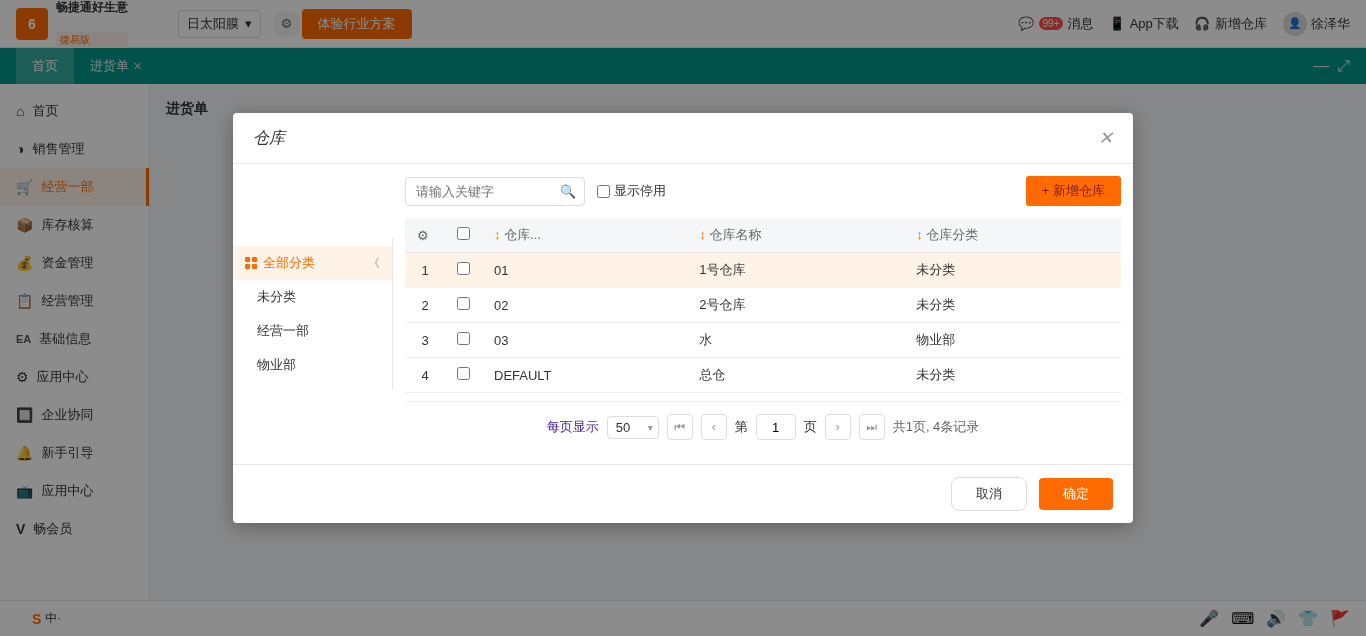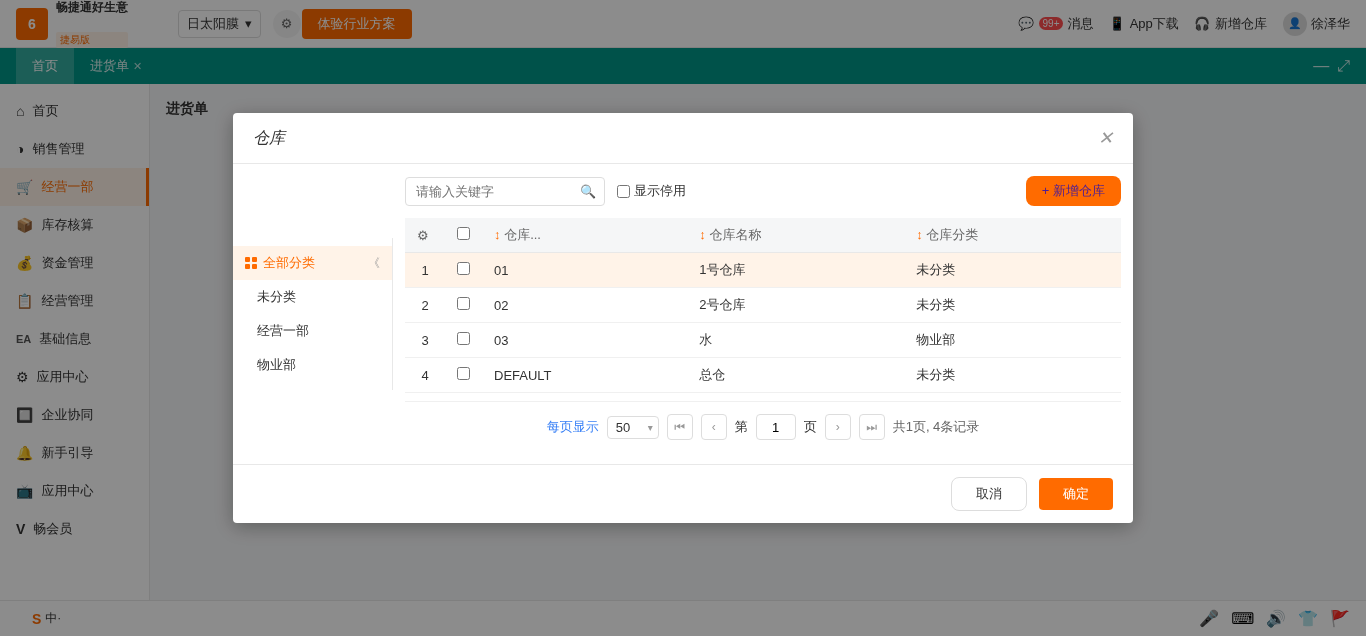--- a/index.html
+++ b/index.html
@@ -161,36 +161,36 @@
     
     .table-panel {
       flex: 1; display: flex; flex-direction: column; padding: 12px;
     }
     .toolbar {
       display: flex; align-items: center; gap: 12px; margin-bottom: 12px;
     }
     .search-input {
       border: 1px solid #ddd; border-radius: 4px;
       padding: 6px 30px 6px 10px;
-      font-size: 13px; width: 200px; outline: none;
+      font-size: 13px; width: 180px; outline: none;
       color: #999;
     }
     .search-wrapper { position: relative; }
     .search-wrapper .search-icon {
       position: absolute; right: 8px; top: 50%; transform: translateY(-50%);
       color: #999; cursor: pointer;
     }
     .checkbox-label {
       display: flex; align-items: center; gap: 4px;
       color: #333; font-size: 13px; cursor: pointer;
     }
     .add-btn {
       margin-left: auto;
-      background: #ff6b00; color: #4c1d95; border: none;
-      padding: 6px 16px; border-radius: 8px; cursor: pointer;
+      background: #ff6b00; color: #7f1d1d; border: none;
+      padding: 6px 16px; border-radius: 3px; cursor: pointer;
       font-size: 13px;
     }
 
     
     .data-table { width: 100%; border-collapse: collapse; }
     .data-table th {
       background: #f5f6f7;
       text-align: left; padding: 8px 12px;
       color: #666; font-weight: normal; font-size: 13px;
       border-bottom: 1px solid #e8e8e8;
@@ -205,21 +205,21 @@
     .row-num { color: #999; text-align: center; width: 40px; }
     .col-checkbox { width: 36px; text-align: center; }
 
     
     .pagination {
       display: flex; align-items: center; justify-content: center;
       padding: 12px; gap: 8px;
       border-top: 1px solid #f0f0f0;
       margin-top: 8px;
     }
-    .pagination-label { color: #3b82f6; font-size: 13px; }
+    .pagination-label { color: #4c1d95; font-size: 13px; }
     .page-size-select {
       border: 1px solid #ddd; border-radius: 4px;
       padding: 3px 20px 3px 8px; font-size: 13px;
       color: #333; cursor: pointer; background: white;
       -webkit-appearance: none;
     }
     .page-btn {
       width: 26px; height: 26px;
       border: 1px solid #ddd; border-radius: 4px;
       background: white; cursor: pointer;

